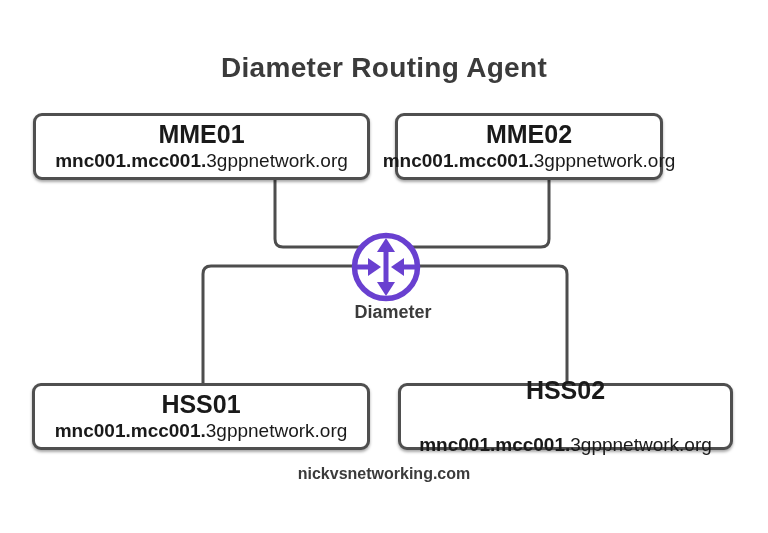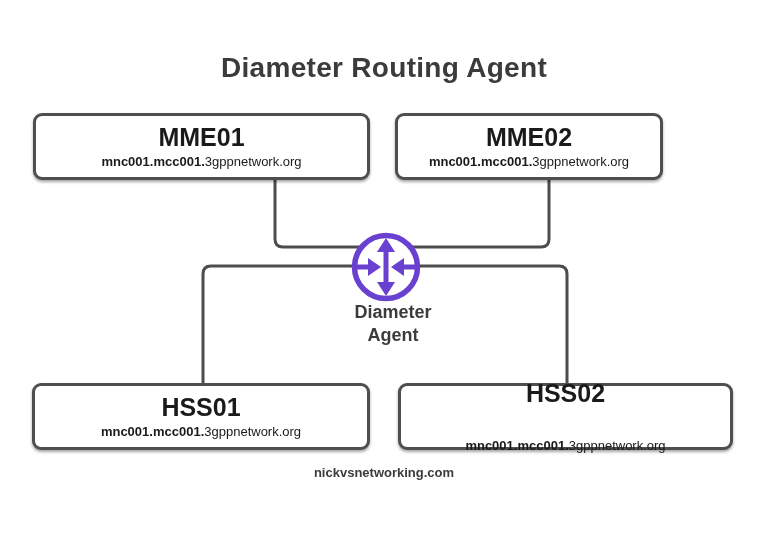--- a/index.html
+++ b/index.html
@@ -49,21 +49,21 @@
   .node-hss02 { left: 398px; top: 383px; width: 335px; height: 67px; gap: 28px; }
   .node-title {
     margin: 0;
     font-size: 25px;
     line-height: 1.1;
     font-weight: bold;
     color: var(--text-dark);
   }
   .node-fqdn {
     margin: 3px 0 0 0;
-    font-size: 13px;
+    font-size: 19px;
     line-height: 1.1;
     color: var(--text-dark);
   }
   .fqdn-bold { font-weight: bold; }
   .fqdn-light { font-weight: normal; }
   .diagram-overlay {
     position: absolute;
     left: 0; top: 0;
     width: 768px; height: 533px;
     z-index: 1;
@@ -91,21 +91,21 @@
     font-size: 18px;
     line-height: 23px;
     font-weight: bold;
     color: var(--heading-gray);
     z-index: 2;
   }
   .watermark {
     position: absolute;
     top: 465px; left: 0; width: 768px;
     text-align: center;
-    font-size: 13px;
+    font-size: 16px;
     font-weight: bold;
     color: var(--heading-gray);
   }
 </style>
 </head>
 <body>
 
 <div class="canvas">
 
   <div class="page-title">Diameter Routing Agent</div>
@@ -144,18 +144,17 @@
     <p class="node-fqdn"><span class="fqdn-bold">mnc001.mcc001.</span><span class="fqdn-light">3gppnetwork.org</span></p>
   </div>
 
   <div class="node node-hss02">
     <h2 class="node-title">HSS02</h2>
     <p class="node-fqdn"><span class="fqdn-bold">mnc001.mcc001.</span><span class="fqdn-light">3gppnetwork.org</span></p>
   </div>
 
   <div class="dra-label">
     <div>Diameter</div>
-    <div>Agent</div>
   </div>
 
   <div class="watermark">nickvsnetworking.com</div>
 
 </div>
 
 </body></html>

